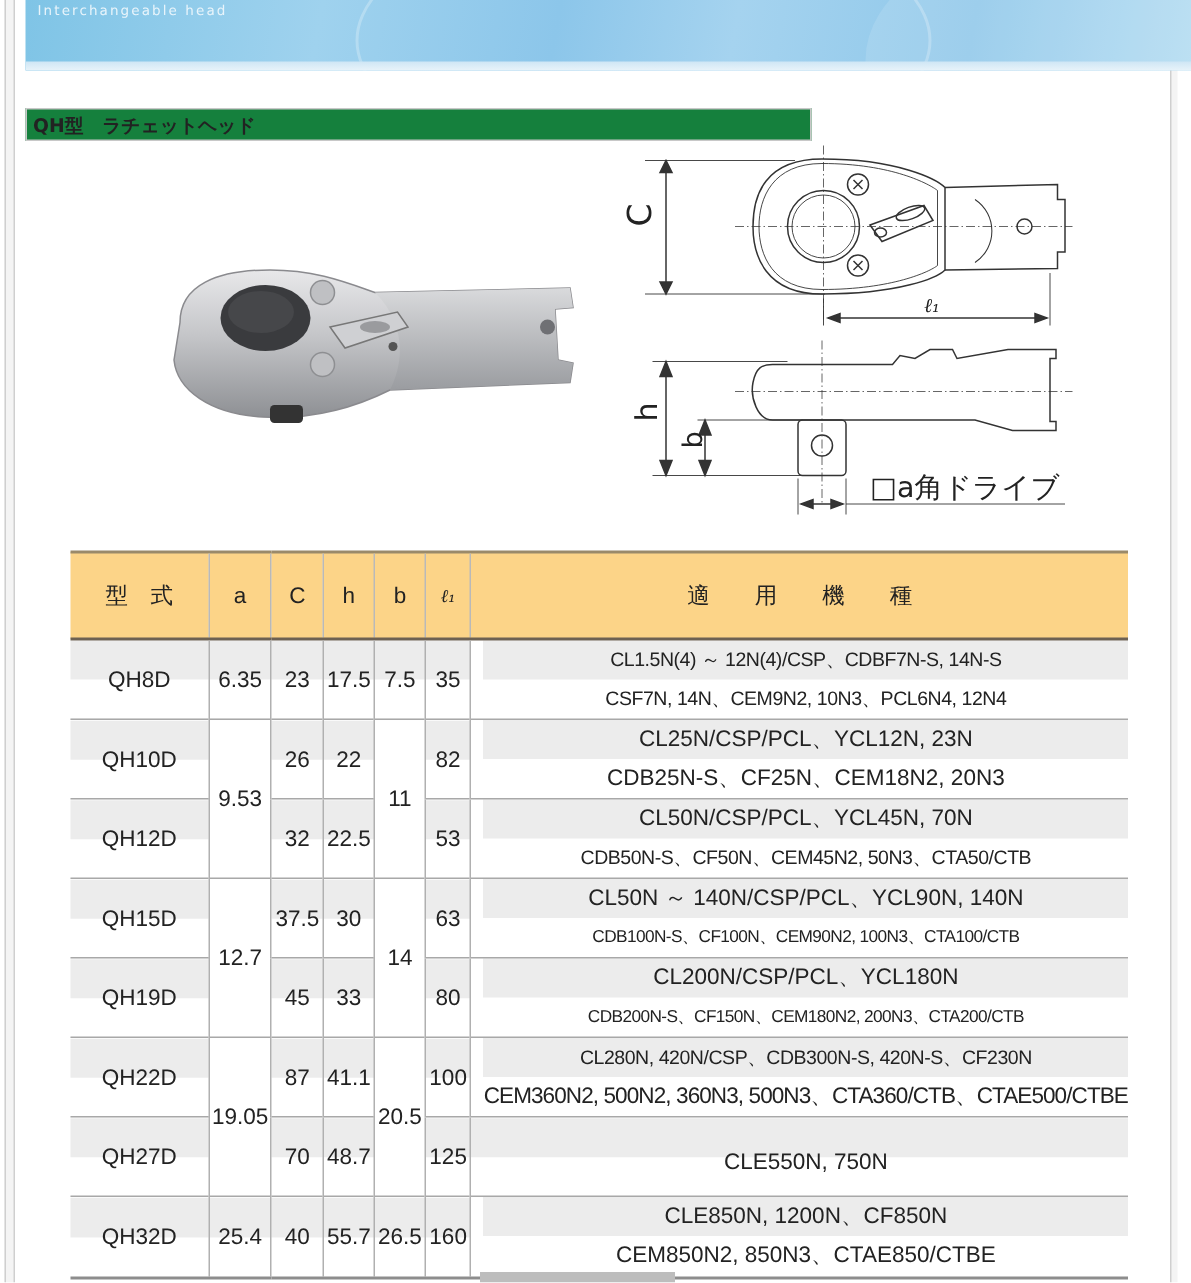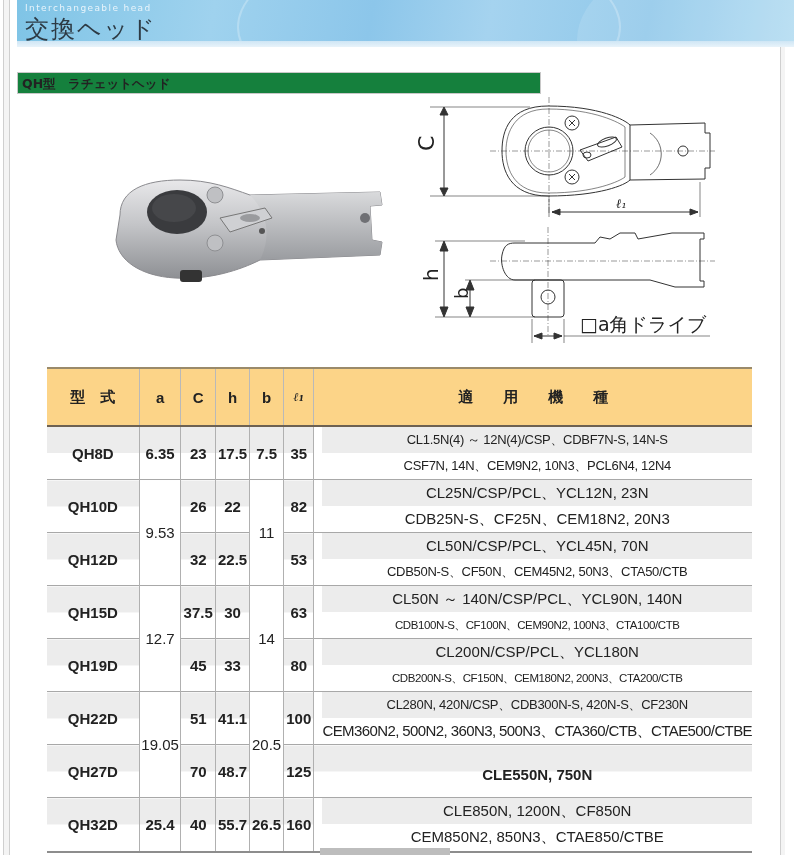--- a/index.html
+++ b/index.html
@@ -28,47 +28,46 @@
   .section-head { position:absolute; left:17px; top:72px; width:524px; height:22px;
     background:#15803d; border:1px solid #c8c8c8; box-sizing:border-box; }
   .section-head span { position:absolute; left:4px; top:3px; font-size:12.5px; font-weight:bold; color:#222; }
 
   .photo { position:absolute; left:100px; top:160px; width:290px; height:130px; }
   .diagram-top { position:absolute; left:410px; top:95px; width:310px; height:130px; }
   .diagram-side { position:absolute; left:410px; top:225px; width:310px; height:125px; }
 
   table.spec { position:absolute; left:47px; top:367px; width:705px; border-collapse:collapse;
     font-family:"Liberation Sans", sans-serif; }
-  table.spec th { background:#fcd488; height:54px; font-weight:bold; font-size:15px; color:#222;
+  table.spec th { background:#fcd488; height:54px; font-weight:normal; font-size:15px; color:#222;
     border-left:1px solid #b9b9b9; border-top:2px solid #9a8a6a; border-bottom:2px solid #6d6152; }
   table.spec th:first-child { border-left:none; }
   table.spec td { border-left:1px solid #b0b0b0; border-top:1px solid #a8a8a8; text-align:center;
     font-size:15px; color:#222; padding:0; vertical-align:middle; }
   table.spec td:first-child { border-left:none; }
   table.spec tr.last td { border-bottom:2px solid #8d8d8d; }
-  .stripe { background: linear-gradient(to bottom, #ececec 0, #ececec 50%, #fff 50%, #fff 100%); font-weight: bold; }
+  .stripe { background: linear-gradient(to bottom, #ececec 0, #ececec 50%, #fff 50%, #fff 100%); }
   td.apps { text-align:left; padding-left:8px !important; }
   .apps-line { height:26px; line-height:26px; white-space:nowrap; overflow:hidden; }
   .apps-line.g { background:#ececec; }
   .small { font-size:13px; letter-spacing:-0.3px; }
   .xsmall { font-size:11.5px; letter-spacing:-0.4px; }
 
   .hscroll { position:absolute; left:320px; top:848px; width:130px; height:7px; background:#bdbdbd; }
 </style>
 </head>
 <body>
 
 <div class="frame-left"></div>
 <div class="frame-right"></div>
 
 <div class="banner">
   <div class="swoosh1"></div>
   <div class="swoosh2"></div>
   <div class="banner-sub">Interchangeable head</div>
-  <div class="banner-title">交換ヘッド</div>
 </div>
 
 <div class="section-head">
   <span>QH型　ラチェットヘッド</span>
 </div>
 
 <svg class="photo" viewBox="0 0 290 130">
   <defs>
     <linearGradient id="metal" x1="0" y1="0" x2="0" y2="1">
       <stop offset="0" stop-color="#e8e8ea"></stop>
@@ -234,21 +233,21 @@
       <td class="stripe">80</td>
       <td class="apps">
         <div class="apps-line g">CL200N/CSP/PCL、YCL180N</div>
         <div class="apps-line xsmall">CDB200N-S、CF150N、CEM180N2, 200N3、CTA200/CTB</div>
       </td>
     </tr>
 
     <tr style="height:53px">
       <td class="stripe">QH22D</td>
       <td rowspan="2">19.05</td>
-      <td class="stripe">51</td>
+      <td class="stripe">87</td>
       <td class="stripe">41.1</td>
       <td rowspan="2">20.5</td>
       <td class="stripe">100</td>
       <td class="apps">
         <div class="apps-line g small">CL280N, 420N/CSP、CDB300N-S, 420N-S、CF230N</div>
         <div class="apps-line xsmall" style="font-size:15px;letter-spacing:-0.6px">CEM360N2, 500N2, 360N3, 500N3、CTA360/CTB、CTAE500/CTBE</div>
       </td>
     </tr>
 
     <tr style="height:53px">

